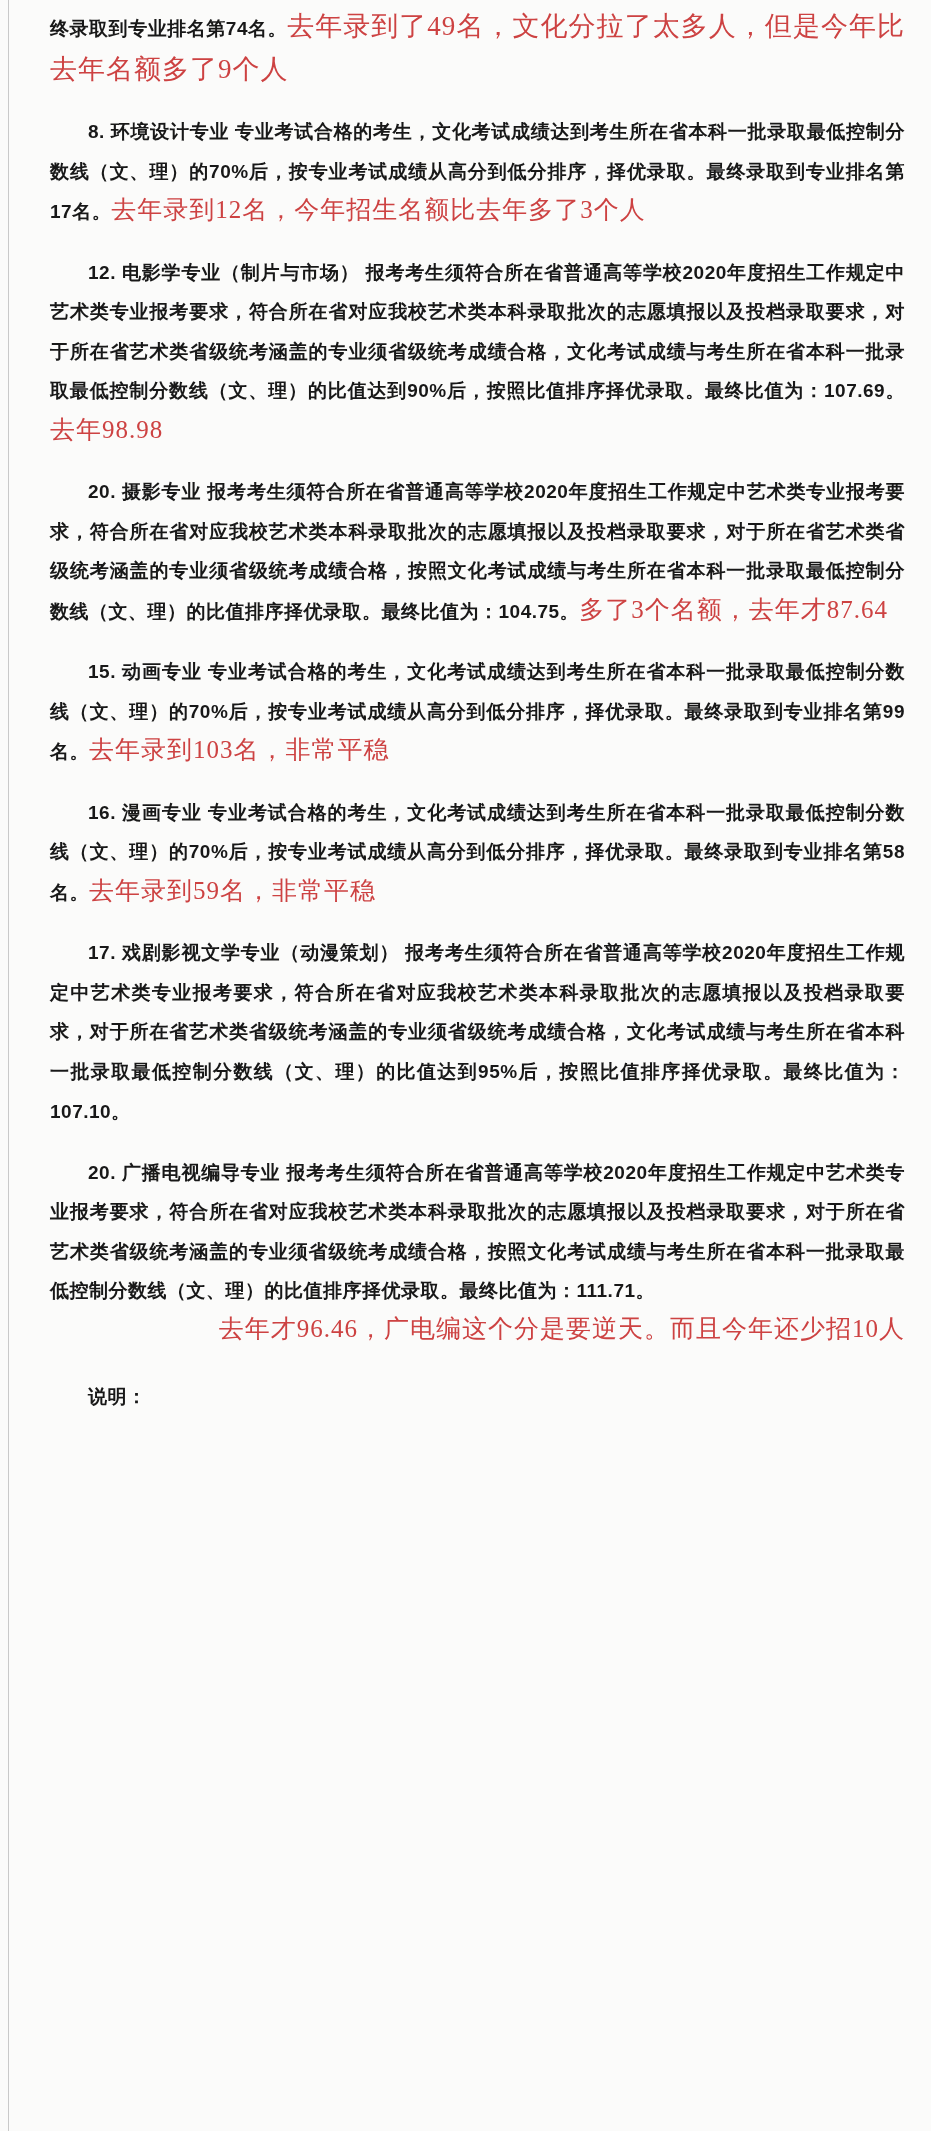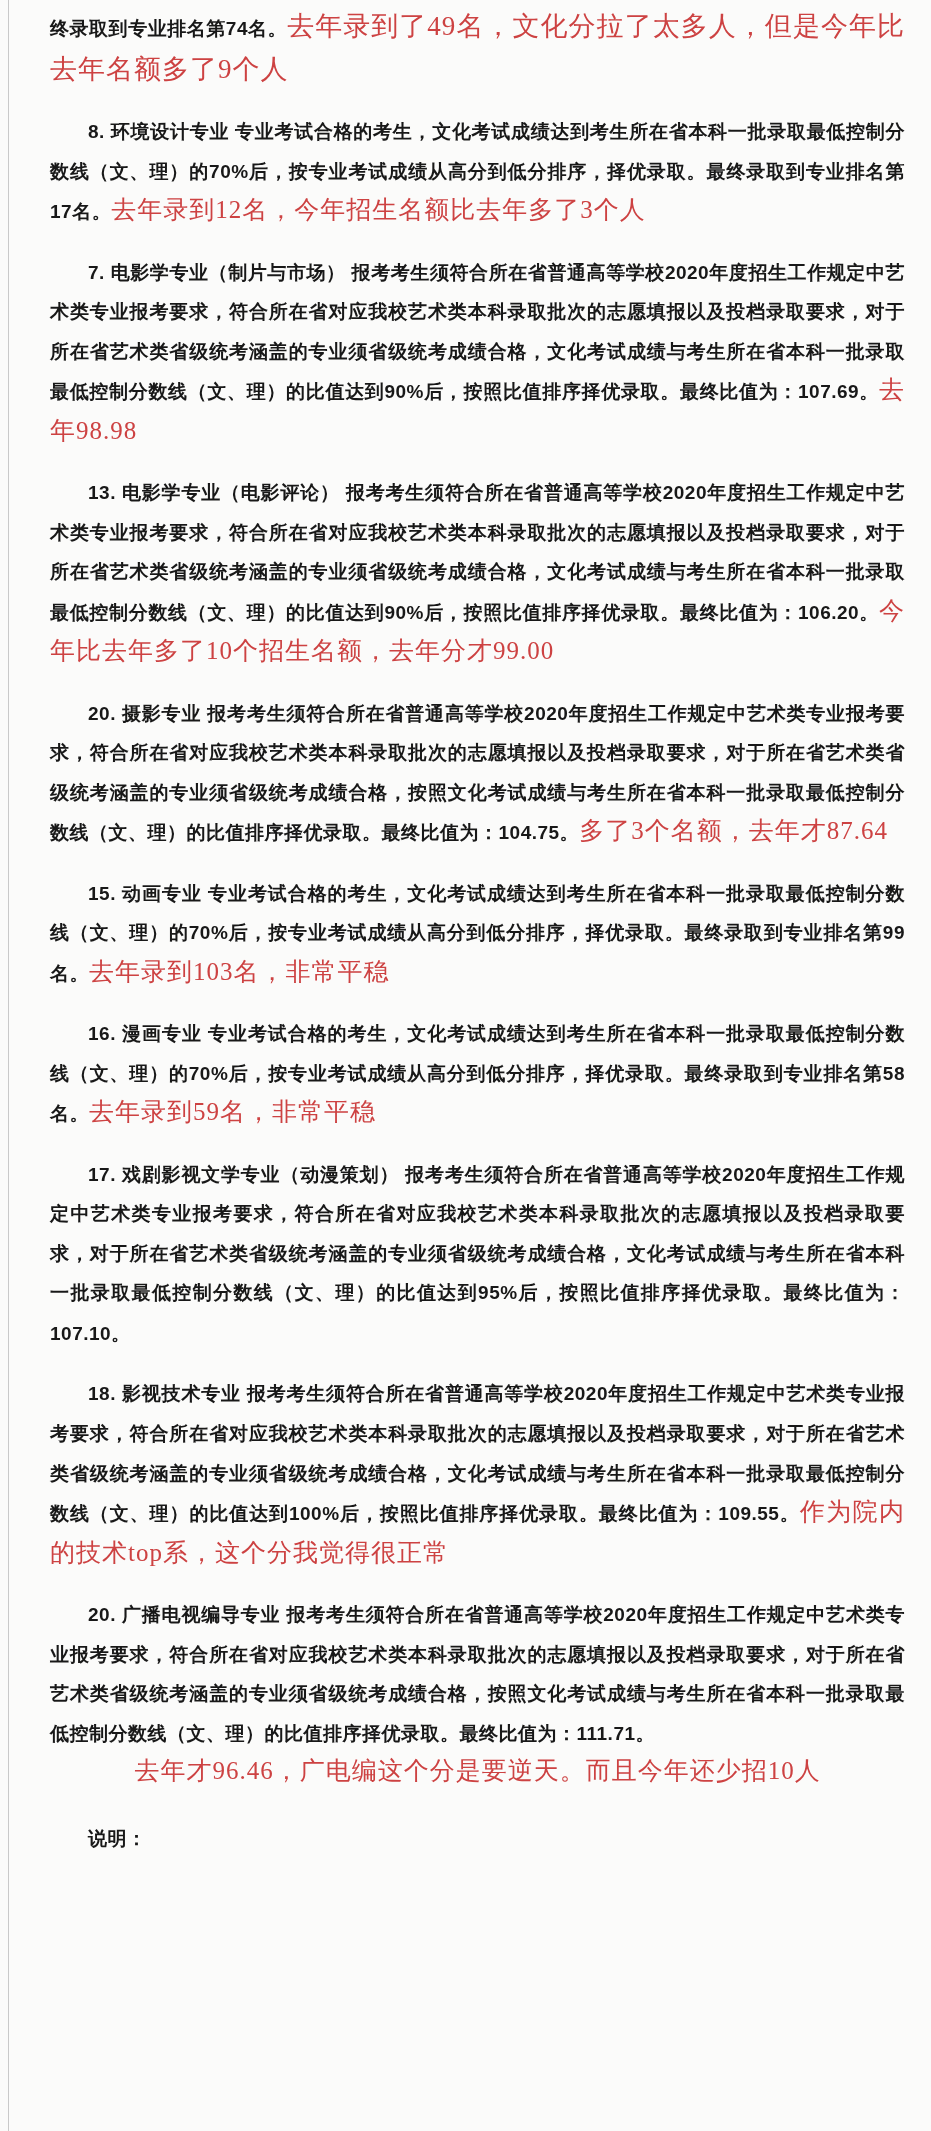--- a/index.html
+++ b/index.html
@@ -50,21 +50,21 @@
     color: var(--red, #cd4242);
     font-size: 25px;
     letter-spacing: 1px;
     line-height: 1.5;
   }
   .red.big {
     font-size: 27px;
   }
   .red.block-center {
     display: block;
-    text-align: center;
+    text-align: right;
     text-indent: 0;
     line-height: 1.25;
     margin-top: 2px;
   }
   p.note {
     margin: 40px 0 0 0;
     font-size: 19px;
     font-weight: 700;
     line-height: 1.4;
     text-indent: 38px;
@@ -80,46 +80,40 @@
   <p class="para intro">
     <span>终录取到专业排名第74名。</span><span class="red big">去年录到了49名，文化分拉了太多人，但是今年比去年名额多了9个人</span>
   </p>
 
 
   <p class="para">
     <span class="item-label">8. 环境设计专业</span><span> 专业考试合格的考生，文化考试成绩达到考生所在省本科一批录取最低控制分数线（文、理）的70%后，按专业考试成绩从高分到低分排序，择优录取。最终录取到专业排名第17名。</span><span class="red">去年录到12名，今年招生名额比去年多了3个人</span>
   </p>
 
   <p class="para">
-    <span class="item-label">7. 电影学专业（制片与市场）</span><span> 报考考生须符合所在省普通高等学校2020年度招生工作规定中艺术类专业报考要求，符合所在省对应我校艺术类本科录取批次的志愿填报以及投档录取要求，对于所在省艺术类省级统考涵盖的专业须省级统考成绩合格，文化考试成绩与考生所在省本科一批录取最低控制分数线（文、理）的比值达到90%后，按照比值排序择优录取。最终比值为：107.69。</span><span class="red">去年98.98</span>
+    <span class="item-label">12. 电影学专业（制片与市场）</span><span> 报考考生须符合所在省普通高等学校2020年度招生工作规定中艺术类专业报考要求，符合所在省对应我校艺术类本科录取批次的志愿填报以及投档录取要求，对于所在省艺术类省级统考涵盖的专业须省级统考成绩合格，文化考试成绩与考生所在省本科一批录取最低控制分数线（文、理）的比值达到90%后，按照比值排序择优录取。最终比值为：107.69。</span><span class="red">去年98.98</span>
   </p>
 
-  <p class="para">
-    <span class="item-label">13. 电影学专业（电影评论）</span><span> 报考考生须符合所在省普通高等学校2020年度招生工作规定中艺术类专业报考要求，符合所在省对应我校艺术类本科录取批次的志愿填报以及投档录取要求，对于所在省艺术类省级统考涵盖的专业须省级统考成绩合格，文化考试成绩与考生所在省本科一批录取最低控制分数线（文、理）的比值达到90%后，按照比值排序择优录取。最终比值为：106.20。</span><span class="red">今年比去年多了10个招生名额，去年分才99.00</span>
-  </p>
 
   <p class="para">
     <span class="item-label">20. 摄影专业</span><span> 报考考生须符合所在省普通高等学校2020年度招生工作规定中艺术类专业报考要求，符合所在省对应我校艺术类本科录取批次的志愿填报以及投档录取要求，对于所在省艺术类省级统考涵盖的专业须省级统考成绩合格，按照文化考试成绩与考生所在省本科一批录取最低控制分数线（文、理）的比值排序择优录取。最终比值为：104.75。</span><span class="red">多了3个名额，去年才87.64</span>
   </p>
 
   <p class="para">
     <span class="item-label">15. 动画专业</span><span> 专业考试合格的考生，文化考试成绩达到考生所在省本科一批录取最低控制分数线（文、理）的70%后，按专业考试成绩从高分到低分排序，择优录取。最终录取到专业排名第99名。</span><span class="red">去年录到103名，非常平稳</span>
   </p>
 
   <p class="para">
     <span class="item-label">16. 漫画专业</span><span> 专业考试合格的考生，文化考试成绩达到考生所在省本科一批录取最低控制分数线（文、理）的70%后，按专业考试成绩从高分到低分排序，择优录取。最终录取到专业排名第58名。</span><span class="red">去年录到59名，非常平稳</span>
   </p>
 
   <p class="para">
     <span class="item-label">17. 戏剧影视文学专业（动漫策划）</span><span> 报考考生须符合所在省普通高等学校2020年度招生工作规定中艺术类专业报考要求，符合所在省对应我校艺术类本科录取批次的志愿填报以及投档录取要求，对于所在省艺术类省级统考涵盖的专业须省级统考成绩合格，文化考试成绩与考生所在省本科一批录取最低控制分数线（文、理）的比值达到95%后，按照比值排序择优录取。最终比值为：107.10。</span><span class="red"></span>
   </p>
 
-  <p class="para">
-    <span class="item-label">18. 影视技术专业</span><span> 报考考生须符合所在省普通高等学校2020年度招生工作规定中艺术类专业报考要求，符合所在省对应我校艺术类本科录取批次的志愿填报以及投档录取要求，对于所在省艺术类省级统考涵盖的专业须省级统考成绩合格，文化考试成绩与考生所在省本科一批录取最低控制分数线（文、理）的比值达到100%后，按照比值排序择优录取。最终比值为：109.55。</span><span class="red">作为院内的技术top系，这个分我觉得很正常</span>
-  </p>
 
   <p class="para">
     <span class="item-label">20. 广播电视编导专业</span><span> 报考考生须符合所在省普通高等学校2020年度招生工作规定中艺术类专业报考要求，符合所在省对应我校艺术类本科录取批次的志愿填报以及投档录取要求，对于所在省艺术类省级统考涵盖的专业须省级统考成绩合格，按照文化考试成绩与考生所在省本科一批录取最低控制分数线（文、理）的比值排序择优录取。最终比值为：111.71。</span><span class="red block-center">去年才96.46，广电编这个分是要逆天。而且今年还少招10人</span>
   </p>
 
 
   <p class="note">说明：</p>
 
 </div>
 

